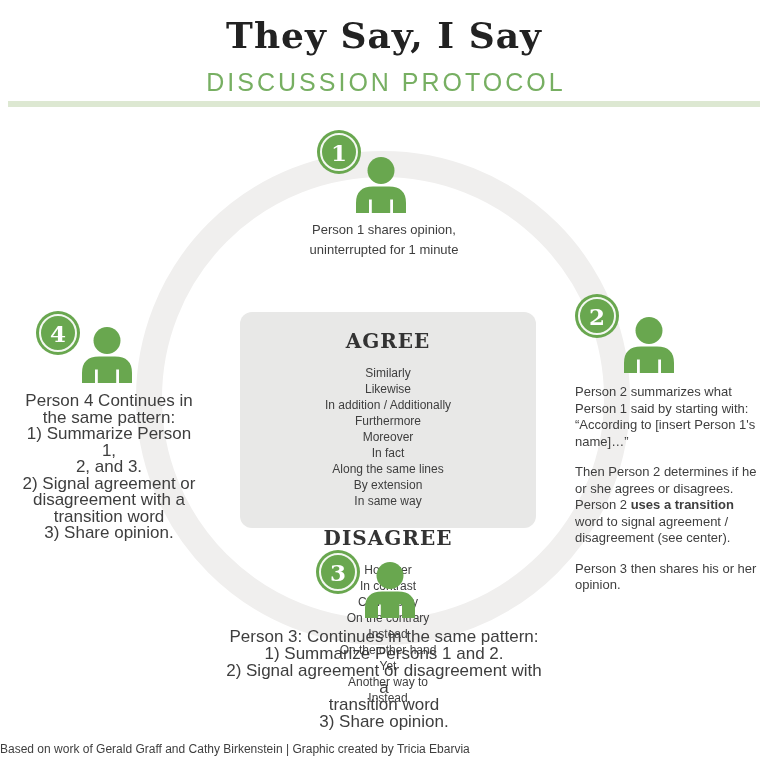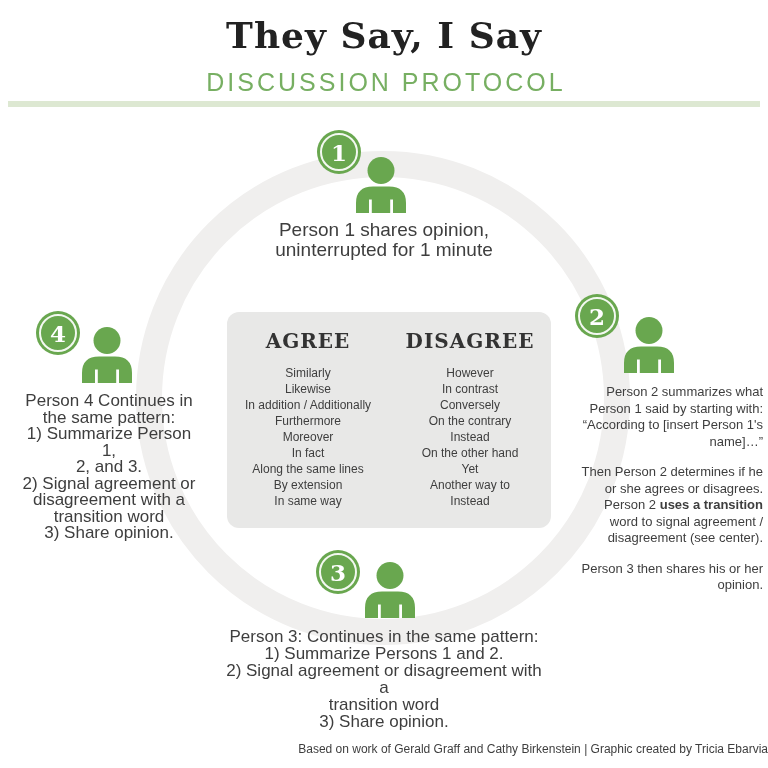--- a/index.html
+++ b/index.html
@@ -22,47 +22,47 @@
   .subtitle{position:absolute;top:68px;left:4px;right:0;text-align:center;
             font-size:25px;letter-spacing:3px;color:var(--subtitle-green);z-index:3;}
   .divider{position:absolute;top:101px;left:8px;right:8px;height:6px;
            background:var(--divider-green);z-index:3;}
 
   
   .ring{position:absolute;left:136px;top:151px;width:494px;height:494px;
         border:26px solid var(--ring-gray);border-radius:50%;z-index:0;}
 
   
-  .center-box{position:absolute;left:227px;top:312px;width:324px;height:216px;
-              background:var(--box-gray);border-radius:12px;display:flex;z-index:2;}
+  .center-box{position:absolute;left:240px;top:312px;width:296px;height:216px;
+              background:var(--box-gray);border-radius:12px;display:flex;z-index:2;flex-direction:column;}
   .wordcol{flex:1;text-align:center;padding-top:17px;}
   .wordcol h2{font-family:"DejaVu Serif",serif;font-weight:700;font-size:20px;
               letter-spacing:1px;color:#333333;margin-bottom:12px;}
   .words{font-size:12px;line-height:16px;color:var(--text);white-space:pre-line;text-align:center;}
 
   
   .grp{display:contents;}
   .badge{position:absolute;width:44px;height:44px;border-radius:50%;
          background:var(--green);display:flex;align-items:center;justify-content:center;z-index:2;}
   .badge::before{content:"";position:absolute;inset:3px;border:2px solid rgba(255,255,255,0.92);
                  border-radius:50%;}
   .badge .num{position:relative;font-family:"DejaVu Serif",serif;font-weight:700;
               font-size:23px;color:#ffffff;}
   .person{position:absolute;width:56px;height:56px;color:var(--green);z-index:2;}
 
   .caption{position:absolute;text-align:center;white-space:pre-line;color:var(--text);z-index:2;}
-  .cap1{left:264px;top:220px;width:240px;font-size:19px;line-height:20px;}
+  .cap1{left:264px;top:220px;width:240px;font-size:13px;line-height:20px;}
   .cap3{left:224px;top:628px;width:320px;font-size:17px;line-height:17px;}
   .cap4{left:22px;top:393px;width:174px;font-size:17px;line-height:16.5px;}
 
   .step2-text{position:absolute;left:575px;top:384px;width:188px;font-size:13px;
-              line-height:16.5px;color:var(--text);text-align:right;z-index:2;}
+              line-height:16.5px;color:var(--text);text-align:left;z-index:2;}
   .step2-text p{margin:0 0 14px 0;}
 
-  .credit{position:absolute;top:742px;left:0;right:0;text-align:right;
+  .credit{position:absolute;top:742px;left:0;right:0;text-align:left;
           font-size:12px;color:var(--text);z-index:3;}
 
   
   .b1{left:317px;top:130px;} .i1{left:353px;top:157px;}
   .b2{left:575px;top:294px;} .i2{left:621px;top:317px;}
   .b3{left:316px;top:550px;} .i3{left:362px;top:562px;}
   .b4{left:36px; top:311px;} .i4{left:79px; top:327px;}
 </style>
 </head>
 <body>

